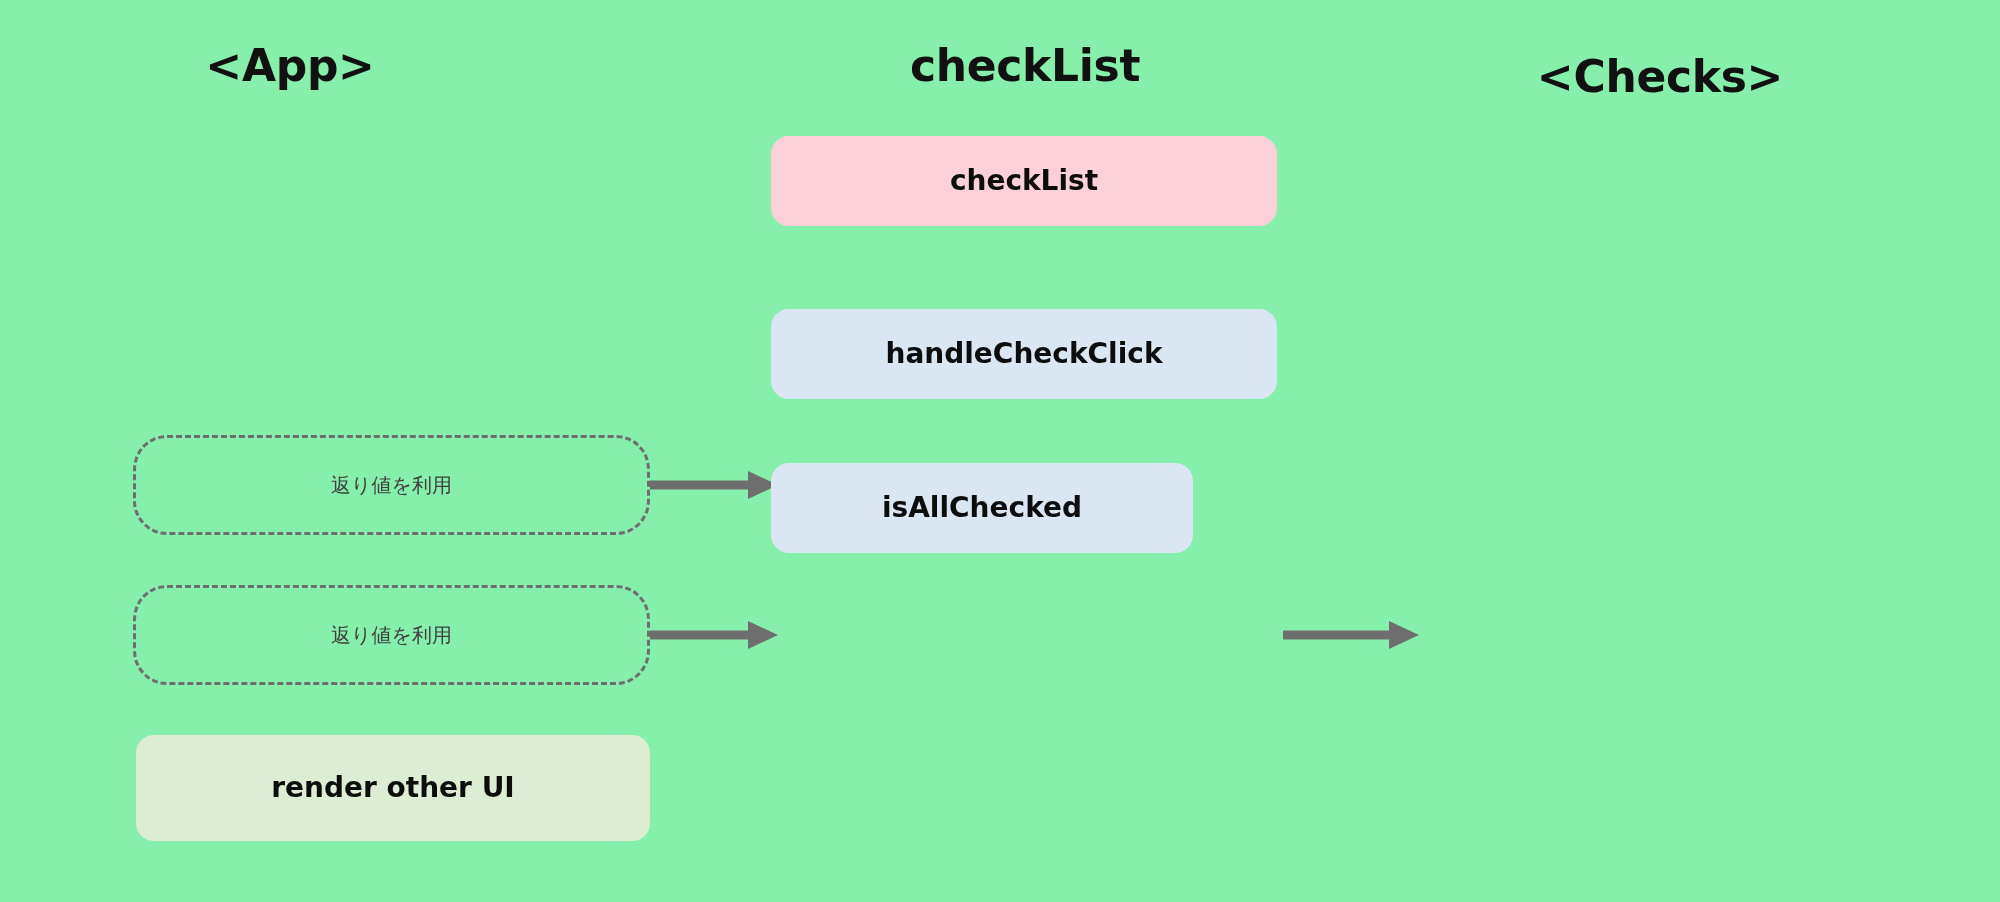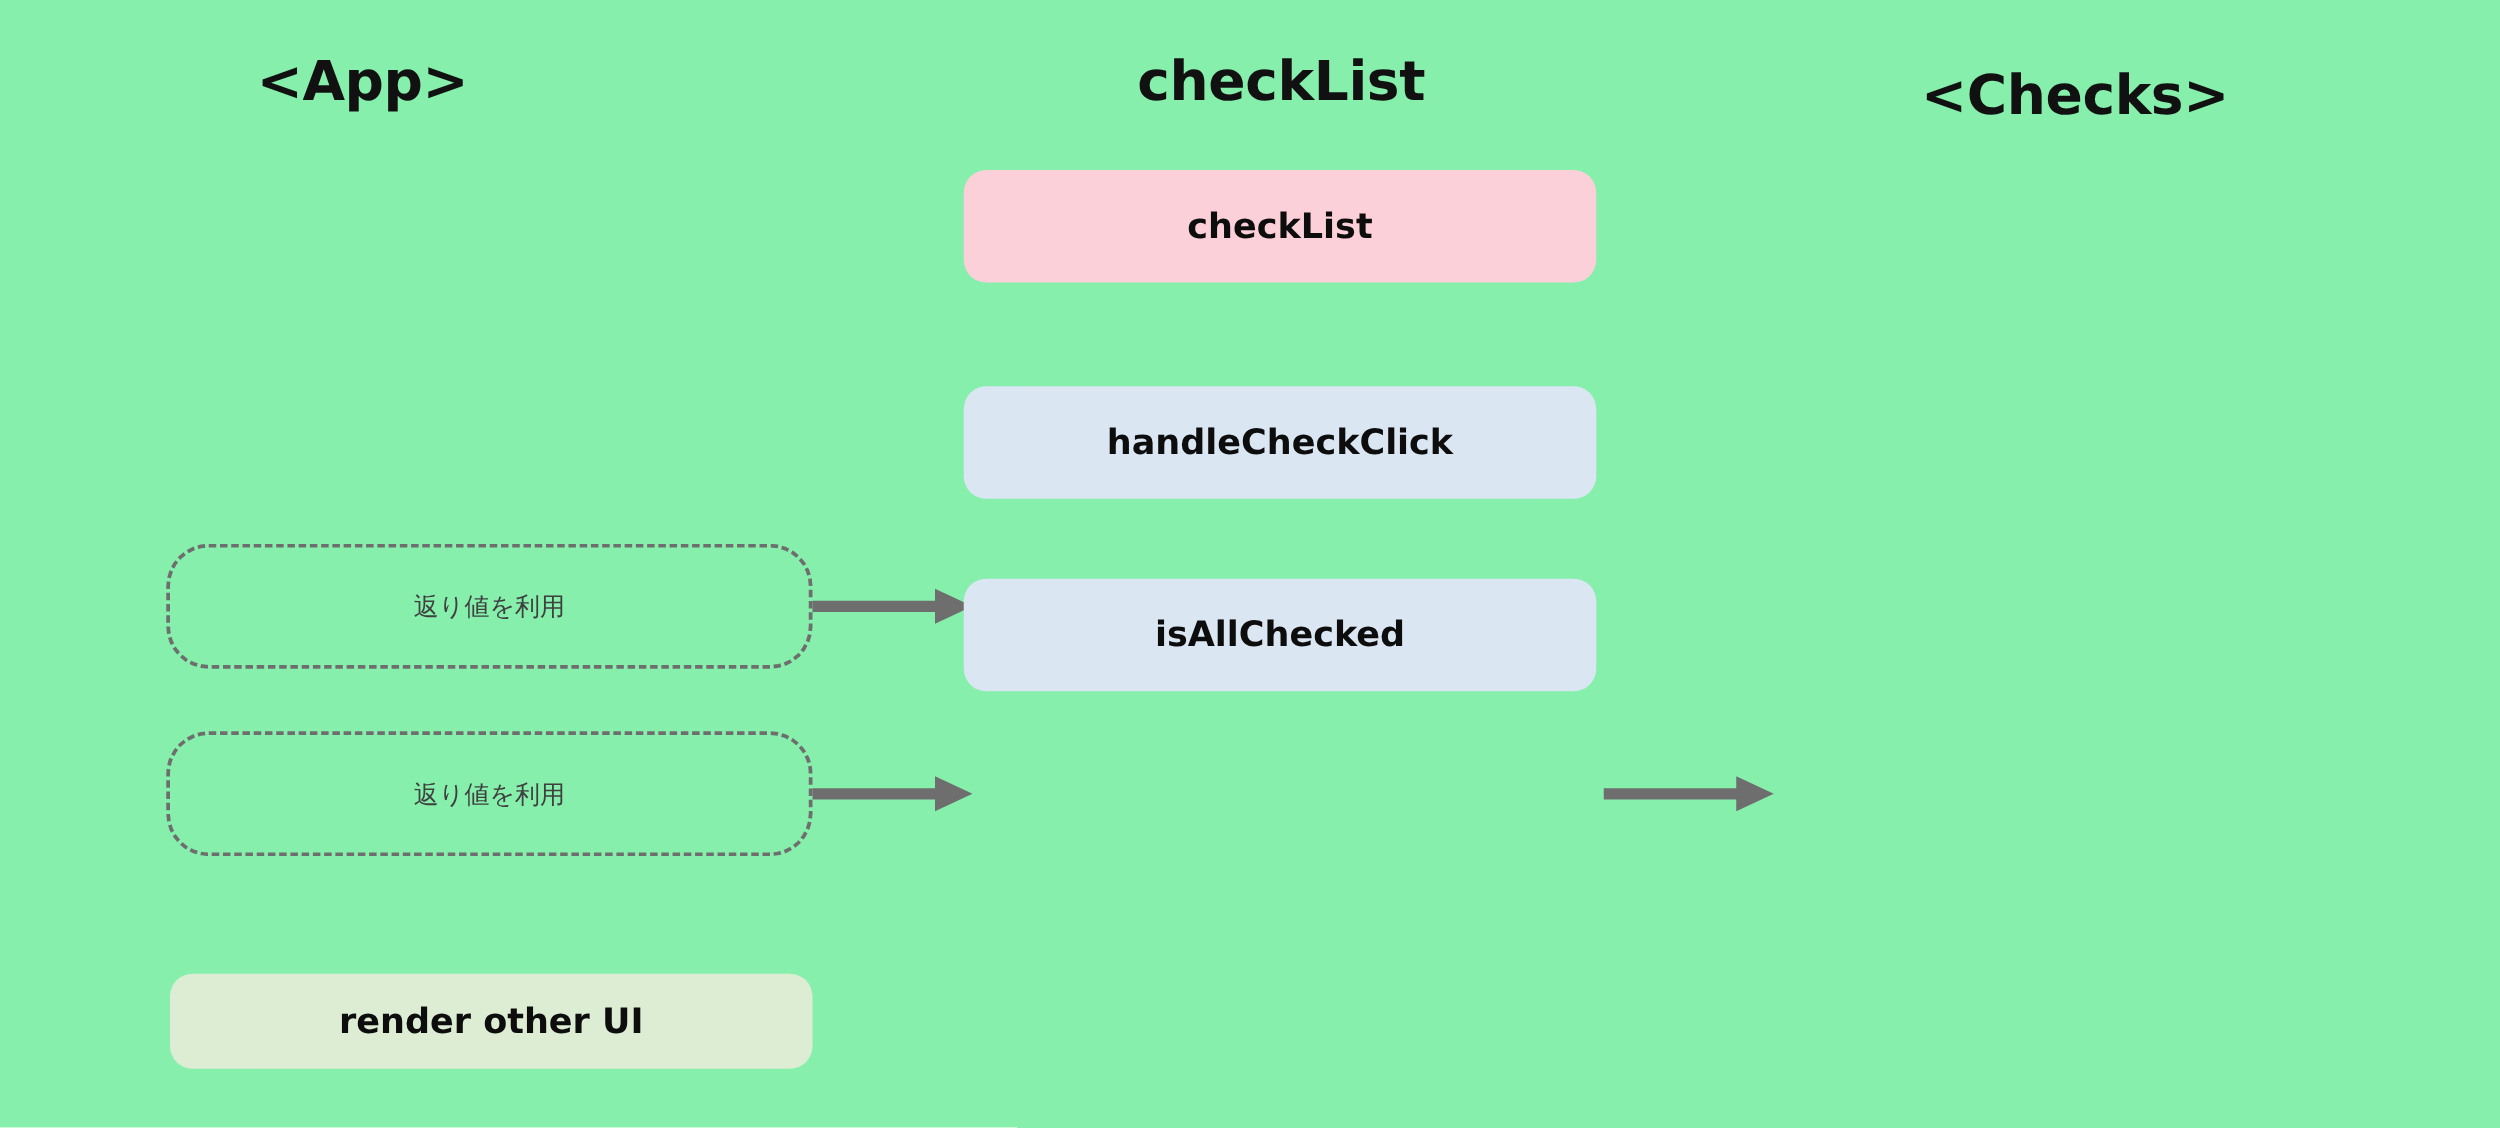--- a/index.html
+++ b/index.html
@@ -93,35 +93,35 @@
 
   <div class="dashed-box" style="left:133px; top:435px; width:517px; height:100px;">返り値を利用</div>
 
   <div class="arrow" style="left:650px; top:468px; width:128px;">
     <svg width="128" height="34" viewBox="0 0 128 34">
       <line x1="0" y1="17" x2="102" y2="17" stroke="#6e6e6e" stroke-width="9"></line>
       <polygon points="98,3 128,17 98,31" fill="#6e6e6e"></polygon>
     </svg>
   </div>
 
-  <div class="pill blue" style="left:771px; top:440px; width:506px; height:90px;">isAllChecked</div>
+  <div class="pill blue" style="left:771px; top:440px; width:422px; height:90px;">isAllChecked</div>
 
   <div class="dashed-box" style="left:133px; top:585px; width:517px; height:100px;">返り値を利用</div>
 
   <div class="arrow" style="left:650px; top:618px; width:128px;">
     <svg width="128" height="34" viewBox="0 0 128 34">
       <line x1="0" y1="17" x2="102" y2="17" stroke="#6e6e6e" stroke-width="9"></line>
       <polygon points="98,3 128,17 98,31" fill="#6e6e6e"></polygon>
     </svg>
   </div>
 
 
   <div class="arrow" style="left:1283px; top:618px; width:136px;">
     <svg width="136" height="34" viewBox="0 0 136 34">
       <line x1="0" y1="17" x2="110" y2="17" stroke="#6e6e6e" stroke-width="9"></line>
       <polygon points="106,3 136,17 106,31" fill="#6e6e6e"></polygon>
     </svg>
   </div>
 
 
-  <div class="pill green" style="left:136px; top:779px; width:514px; height:76px;text-align:right;">render other UI</div>
+  <div class="pill green" style="left:136px; top:735px; width:514px; height:106px;text-align:right;">render other UI</div>
 
 </div>
 
 </body></html>

